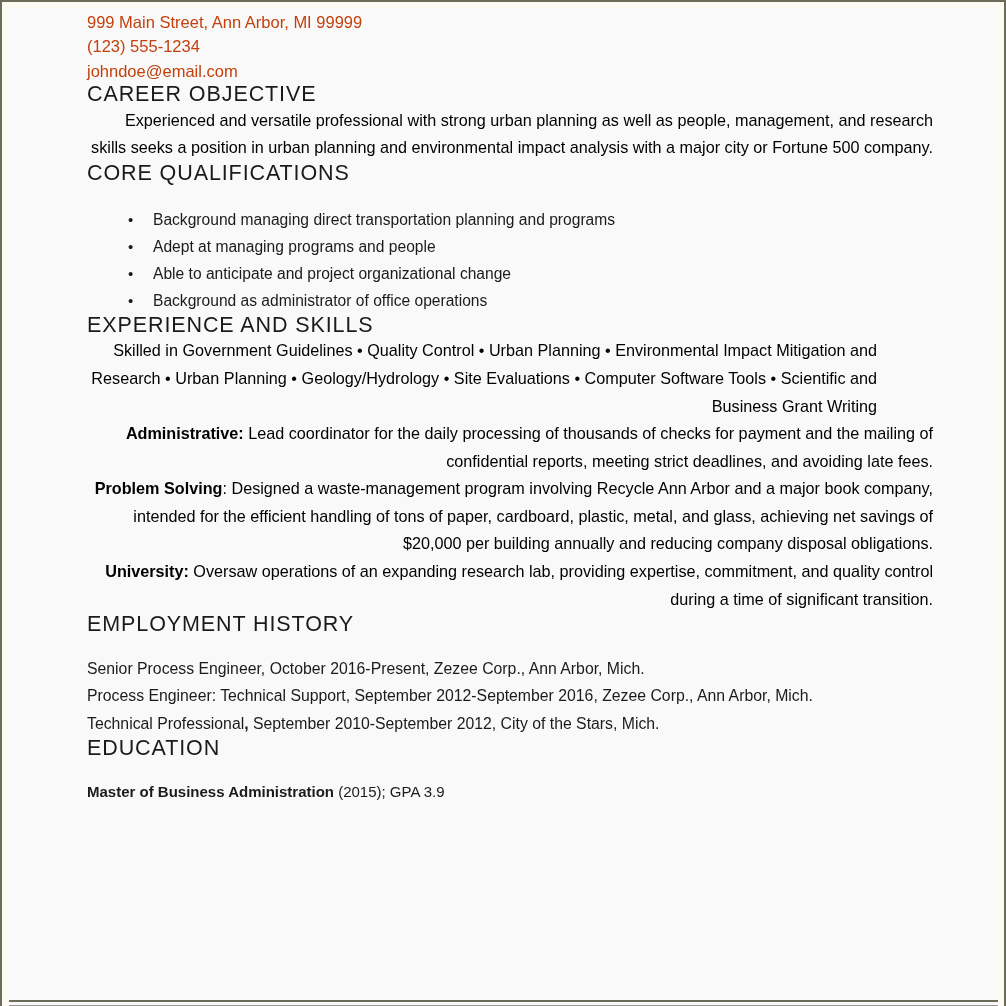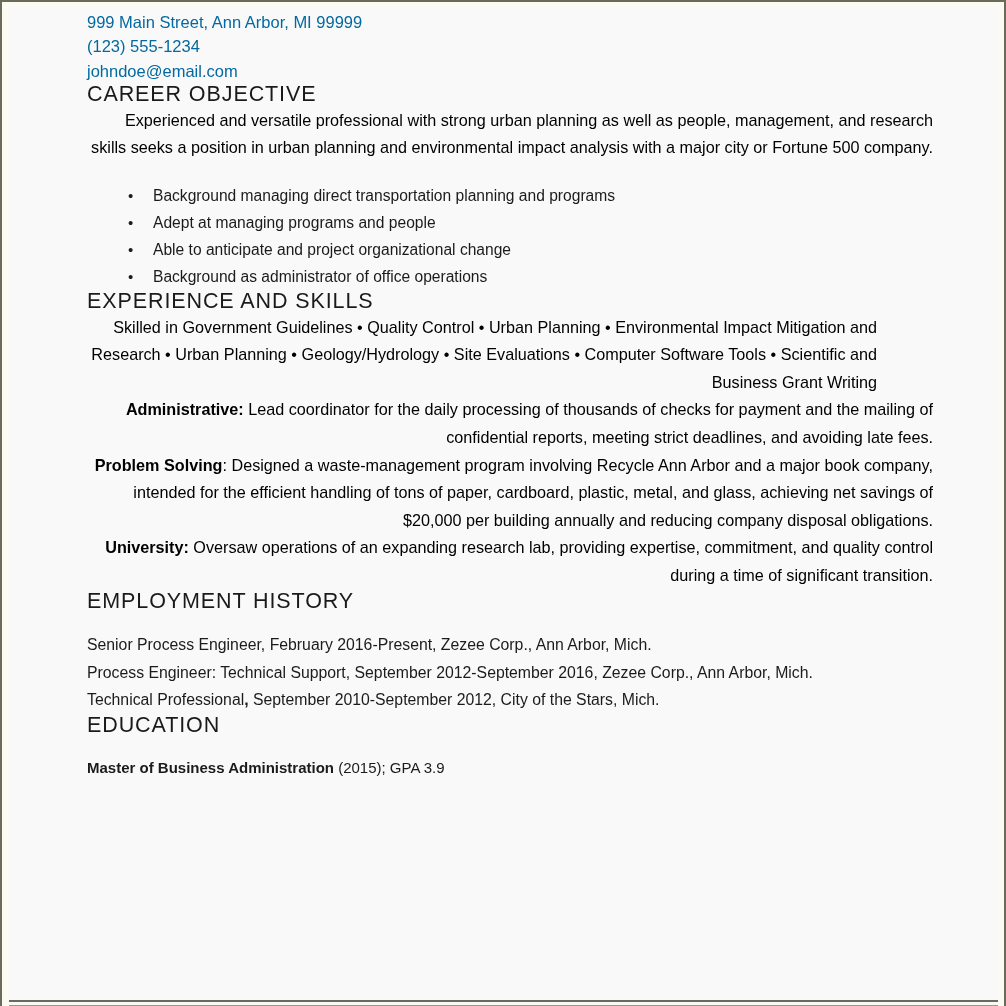--- a/index.html
+++ b/index.html
@@ -47,21 +47,21 @@
     color: #1b1b1b;
   }
 
   
   .contact {
     padding-top: 2px;
   }
   .contact-line {
     font-size: 16.5px;
     line-height: 24.4px;
-    color: #0369a1;
+    color: #c2410c;
     white-space: pre;
   }
 
   
   h2.section-heading {
     font-size: 21.5px;
     font-weight: 400;
     letter-spacing: 0.9px;
     color: #1a1a1a;
     margin: 0;
@@ -159,20 +159,21 @@
 
       <div class="contact">
         <div class="contact-line">999 Main Street, Ann Arbor, MI 99999</div>
         <div class="contact-line">(123) 555-1234</div>
         <div class="contact-line">johndoe@email.com</div>
       </div>
 
       <h2 class="section-heading h-objective">CAREER OBJECTIVE</h2>
       <p class="body-text objective-para">Experienced and versatile professional with strong urban planning as well as people, management, and research skills seeks a position in urban planning and environmental impact analysis with a major city or Fortune 500 company.</p>
 
+      <h2 class="section-heading h-core">CORE QUALIFICATIONS</h2>
       <ul class="core-list">
         <li>
           <span class="bullet">•</span>
           <span>Background managing direct transportation planning and programs</span>
         </li>
         <li>
           <span class="bullet">•</span>
           <span>Adept at managing programs and people</span>
         </li>
         <li>
@@ -195,21 +196,21 @@
       <p class="body-text detail-para">
         <b>Problem Solving</b><span>: Designed a waste-management program involving Recycle Ann Arbor and a major book company, intended for the efficient handling of tons of paper, cardboard, plastic, metal, and glass, achieving net savings of $20,000 per building annually and reducing company disposal obligations.</span>
       </p>
 
       <p class="body-text detail-para">
         <b>University:</b><span> Oversaw operations of an expanding research lab, providing expertise, commitment, and quality control during a time of significant transition.</span>
       </p>
 
       <h2 class="section-heading h-emp">EMPLOYMENT HISTORY</h2>
       <div class="emp-list">
-        <div class="emp-line">Senior Process Engineer, February 2016-Present, Zezee Corp., Ann Arbor, Mich.</div>
+        <div class="emp-line">Senior Process Engineer, October 2016-Present, Zezee Corp., Ann Arbor, Mich.</div>
         <div class="emp-line">Process Engineer: Technical Support, September 2012-September 2016, Zezee Corp., Ann Arbor, Mich.</div>
         <div class="emp-line"><span>Technical Professional</span><span class="bold-comma">,</span><span> September 2010-September 2012, City of the Stars, Mich.</span></div>
       </div>
 
       <h2 class="section-heading h-edu">EDUCATION</h2>
       <div class="edu-block">
         <div class="edu-line"><b>Master of Business Administration</b><span> (2015); GPA 3.9</span></div>
       </div>
 
     </div>

